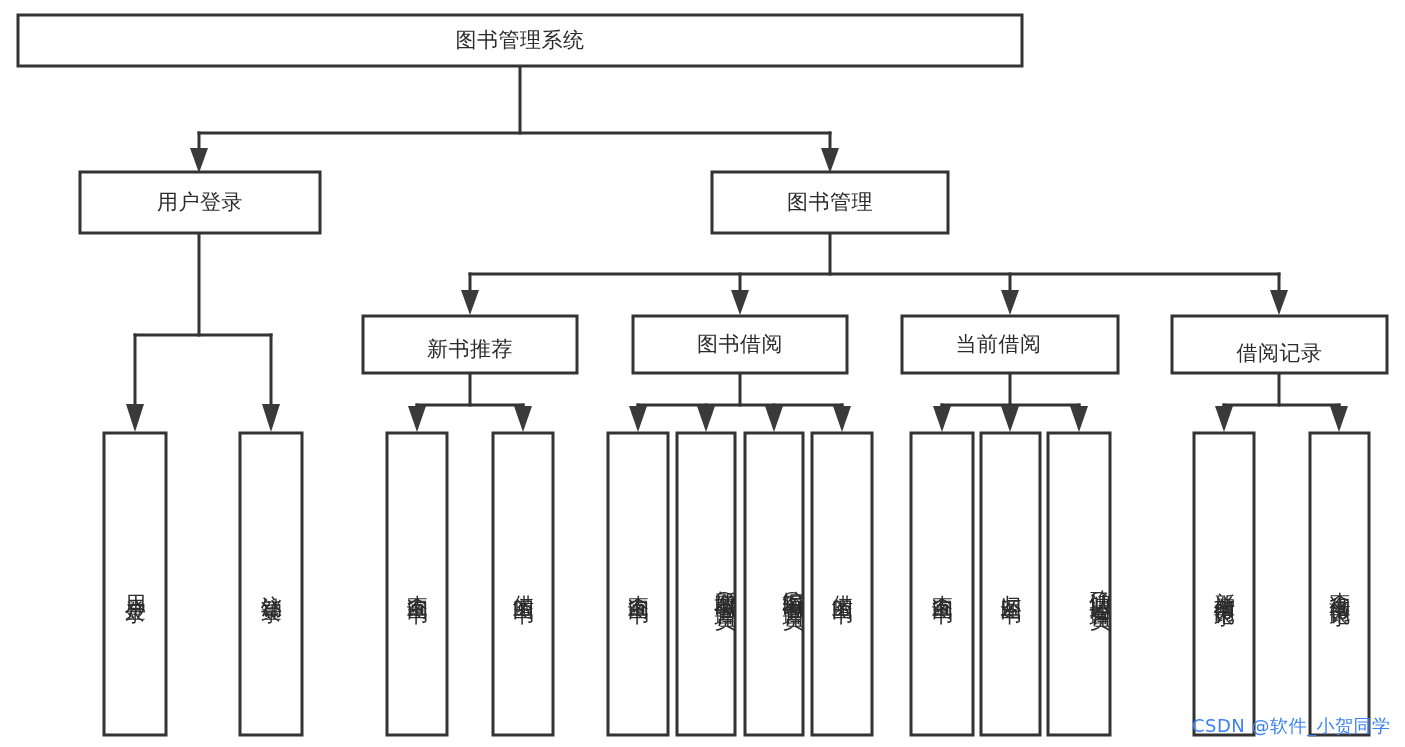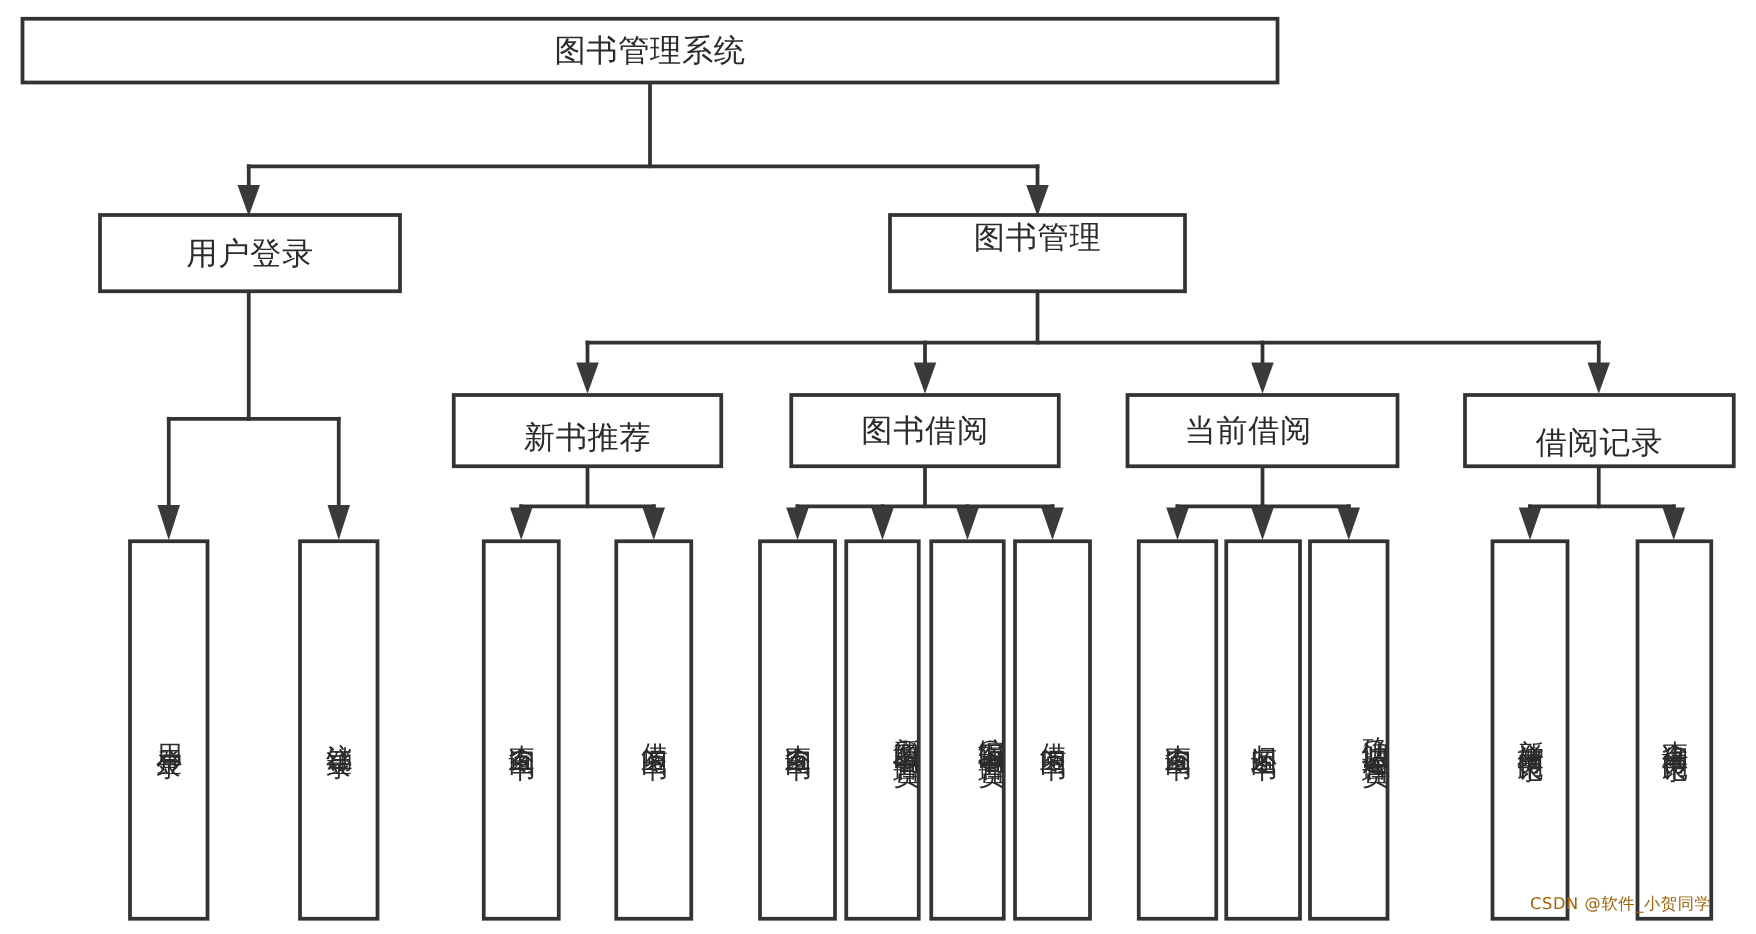--- a/index.html
+++ b/index.html
@@ -47,46 +47,45 @@
     display: flex;
     align-items: center;
     justify-content: center;
     color: #2b2b2b;
     font-family: "DejaVu Sans", "Liberation Sans", sans-serif;
     text-align: center;
     pointer-events: none;
     letter-spacing: 0.5px;
   }
   .node-label.horizontal {
-    font-size: 25px;
+    font-size: 21px;
     line-height: 1.1;
   }
   .node-label.vertical {
     writing-mode: vertical-rl;
     text-orientation: upright;
     font-size: 21px;
     line-height: 1.0;
     letter-spacing: 3px;
     align-items: flex-start;
     justify-content: center;
     padding-top: 4px;
     box-sizing: border-box;
   }
   .node-label.vertical.centered {
     align-items: center;
     padding-top: 0;
   }
   .watermark {
     position: absolute;
-    color: #a16207;
-    font-size: 13px;
+    color: #3b82f6;
+    font-size: 18px;
     font-family: "DejaVu Sans", "Liberation Sans", sans-serif;
     white-space: nowrap;
     letter-spacing: 0.5px;
-    padding-left: 32px;
   }
 </style>
 </head>
 <body>
 
 <div id="diagram-root">
 
   <svg class="diagram-canvas" viewBox="0 0 1405 747">
 
     <g>
@@ -191,21 +190,21 @@
     <rect class="node-rect" x="981" y="433" width="59" height="302"></rect>
     <rect class="node-rect" x="1048" y="433" width="62" height="302"></rect>
 
     <rect class="node-rect" x="1194" y="433" width="60" height="302"></rect>
     <rect class="node-rect" x="1310" y="433" width="59" height="302"></rect>
   </svg>
 
   <div class="node-label horizontal" style="left:18px; top:15px; width:1004px; height:51px;">图书管理系统</div>
 
   <div class="node-label horizontal" style="left:80px; top:172px; width:240px; height:61px;">用户登录</div>
-  <div class="node-label horizontal" style="left:712px; top:159px; width:236px; height:61px;">图书管理</div>
+  <div class="node-label horizontal" style="left:712px; top:172px; width:236px; height:61px;">图书管理</div>
 
   <div class="node-label horizontal" style="left:363px; top:316px; width:214px; height:67px;">新书推荐</div>
   <div class="node-label horizontal" style="left:633px; top:316px; width:214px; height:57px;">图书借阅</div>
   <div class="node-label horizontal" style="left:902px; top:316px; width:193px; height:57px;">当前借阅</div>
   <div class="node-label horizontal" style="left:1172px; top:316px; width:215px; height:75px;">借阅记录</div>
 
   <div class="node-label vertical centered" style="left:104px; top:433px; width:62px; height:302px;">用户登录</div>
   <div class="node-label vertical centered" style="left:240px; top:433px; width:62px; height:302px;">注销登录</div>
 
   <div class="node-label vertical centered" style="left:387px; top:433px; width:60px; height:302px;">查询图书</div>

